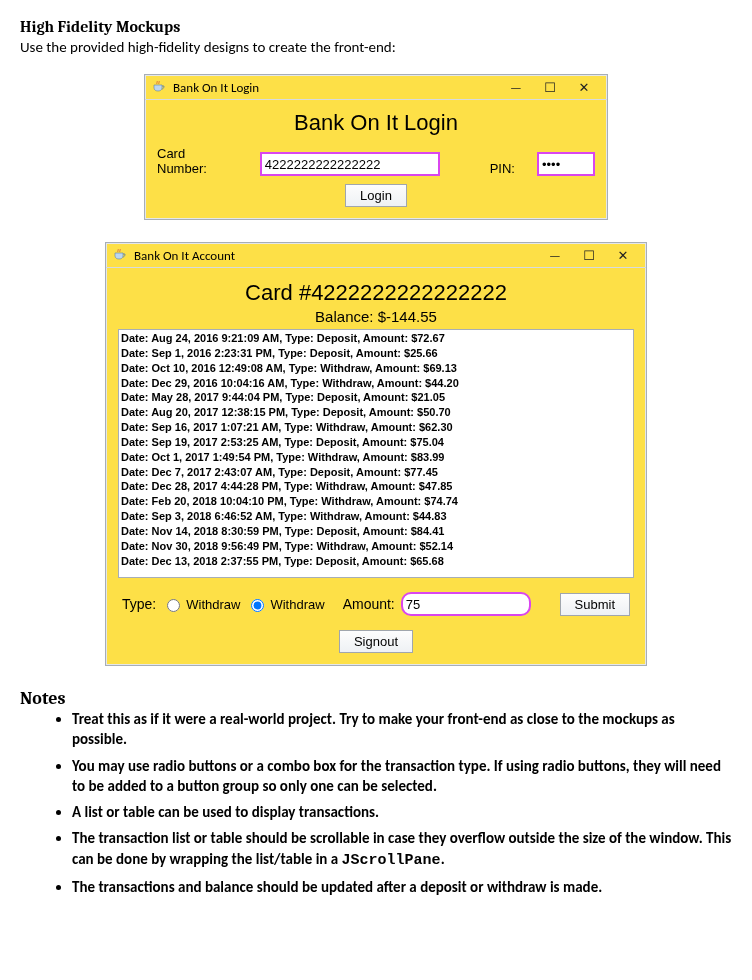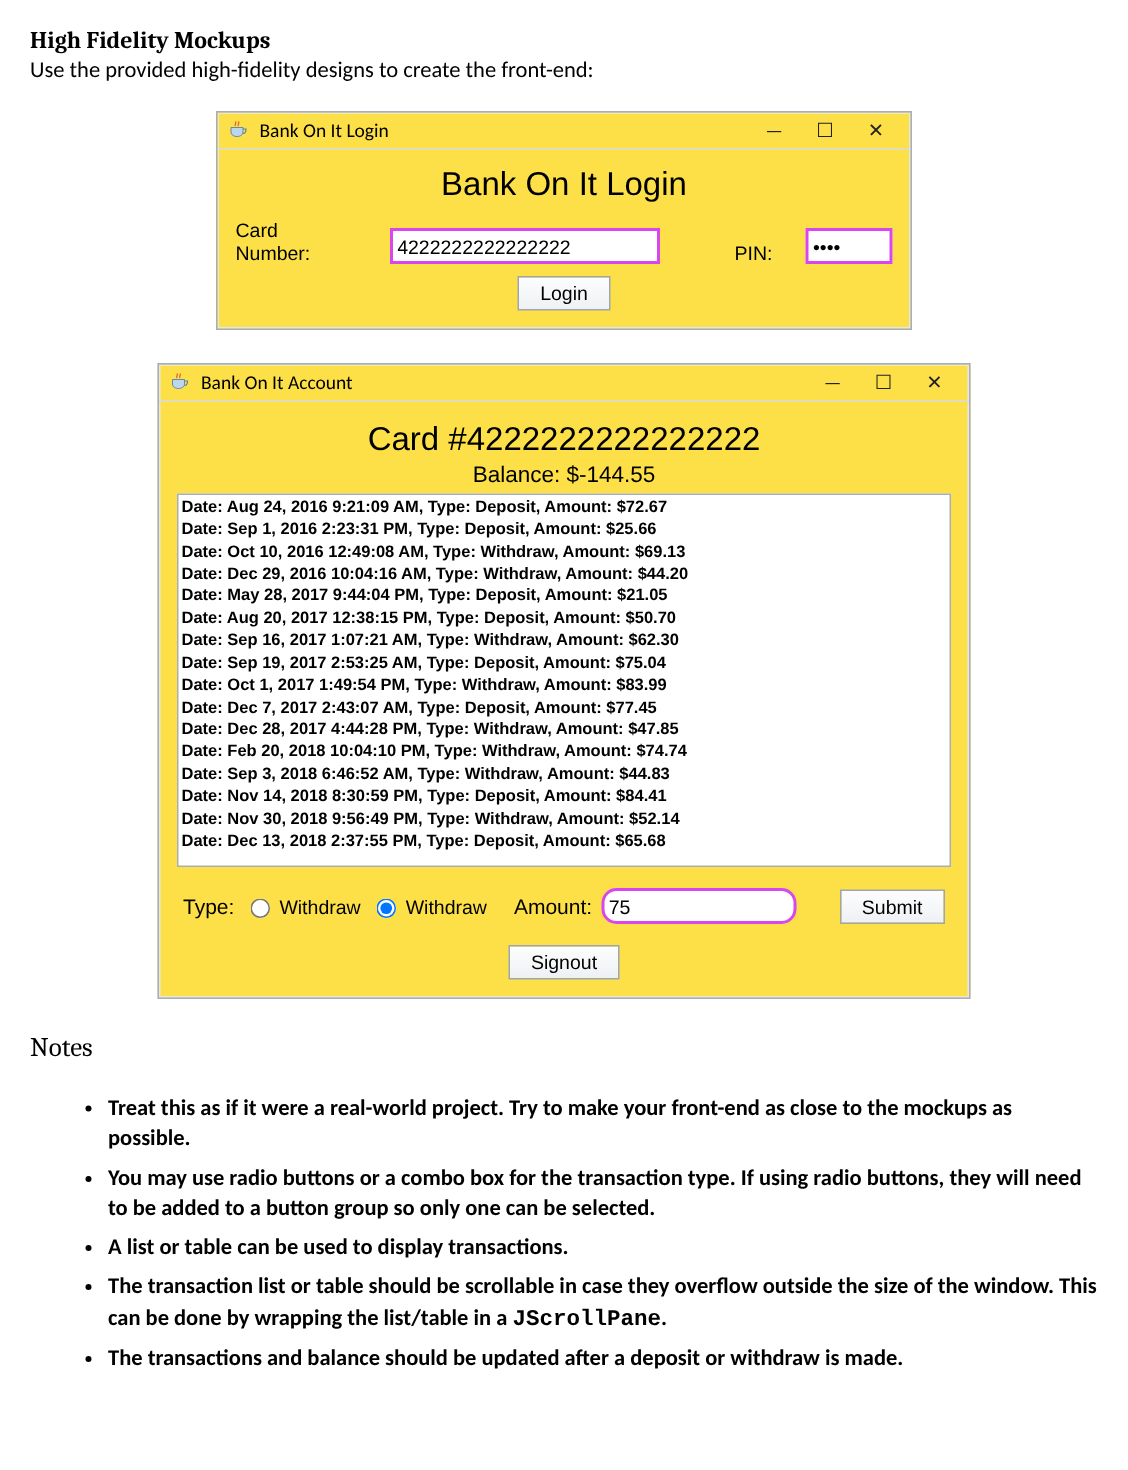--- a/index.html
+++ b/index.html
@@ -120,23 +120,23 @@
     font-family: Tahoma, Arial, sans-serif;
     padding: 14px 4px 10px 4px;
   }
   .txn-form .rb { display: inline-flex; align-items: center; gap: 3px; font-size: 13px; }
   .txn-form .spacer { flex: 1; }
   .txn-form input[type="text"] { width: 120px; border-radius: 10px; }
 
   
   .notes-heading {
     font-family: Cambria, Georgia, serif;
-    font-weight: normal;
+    font-weight: bold;
     font-size: 18px;
-    margin: 6px 0 20px 0;
+    margin: 6px 0 0 0;
   }
   ul.notes {
     margin: 0;
     padding-left: 52px;
     font-size: 15px;
     font-weight: bold;
   }
   ul.notes li { margin-bottom: 6px; line-height: 1.35; }
   code.mono { font-family: Consolas, 'Courier New', monospace; }
 </style>

